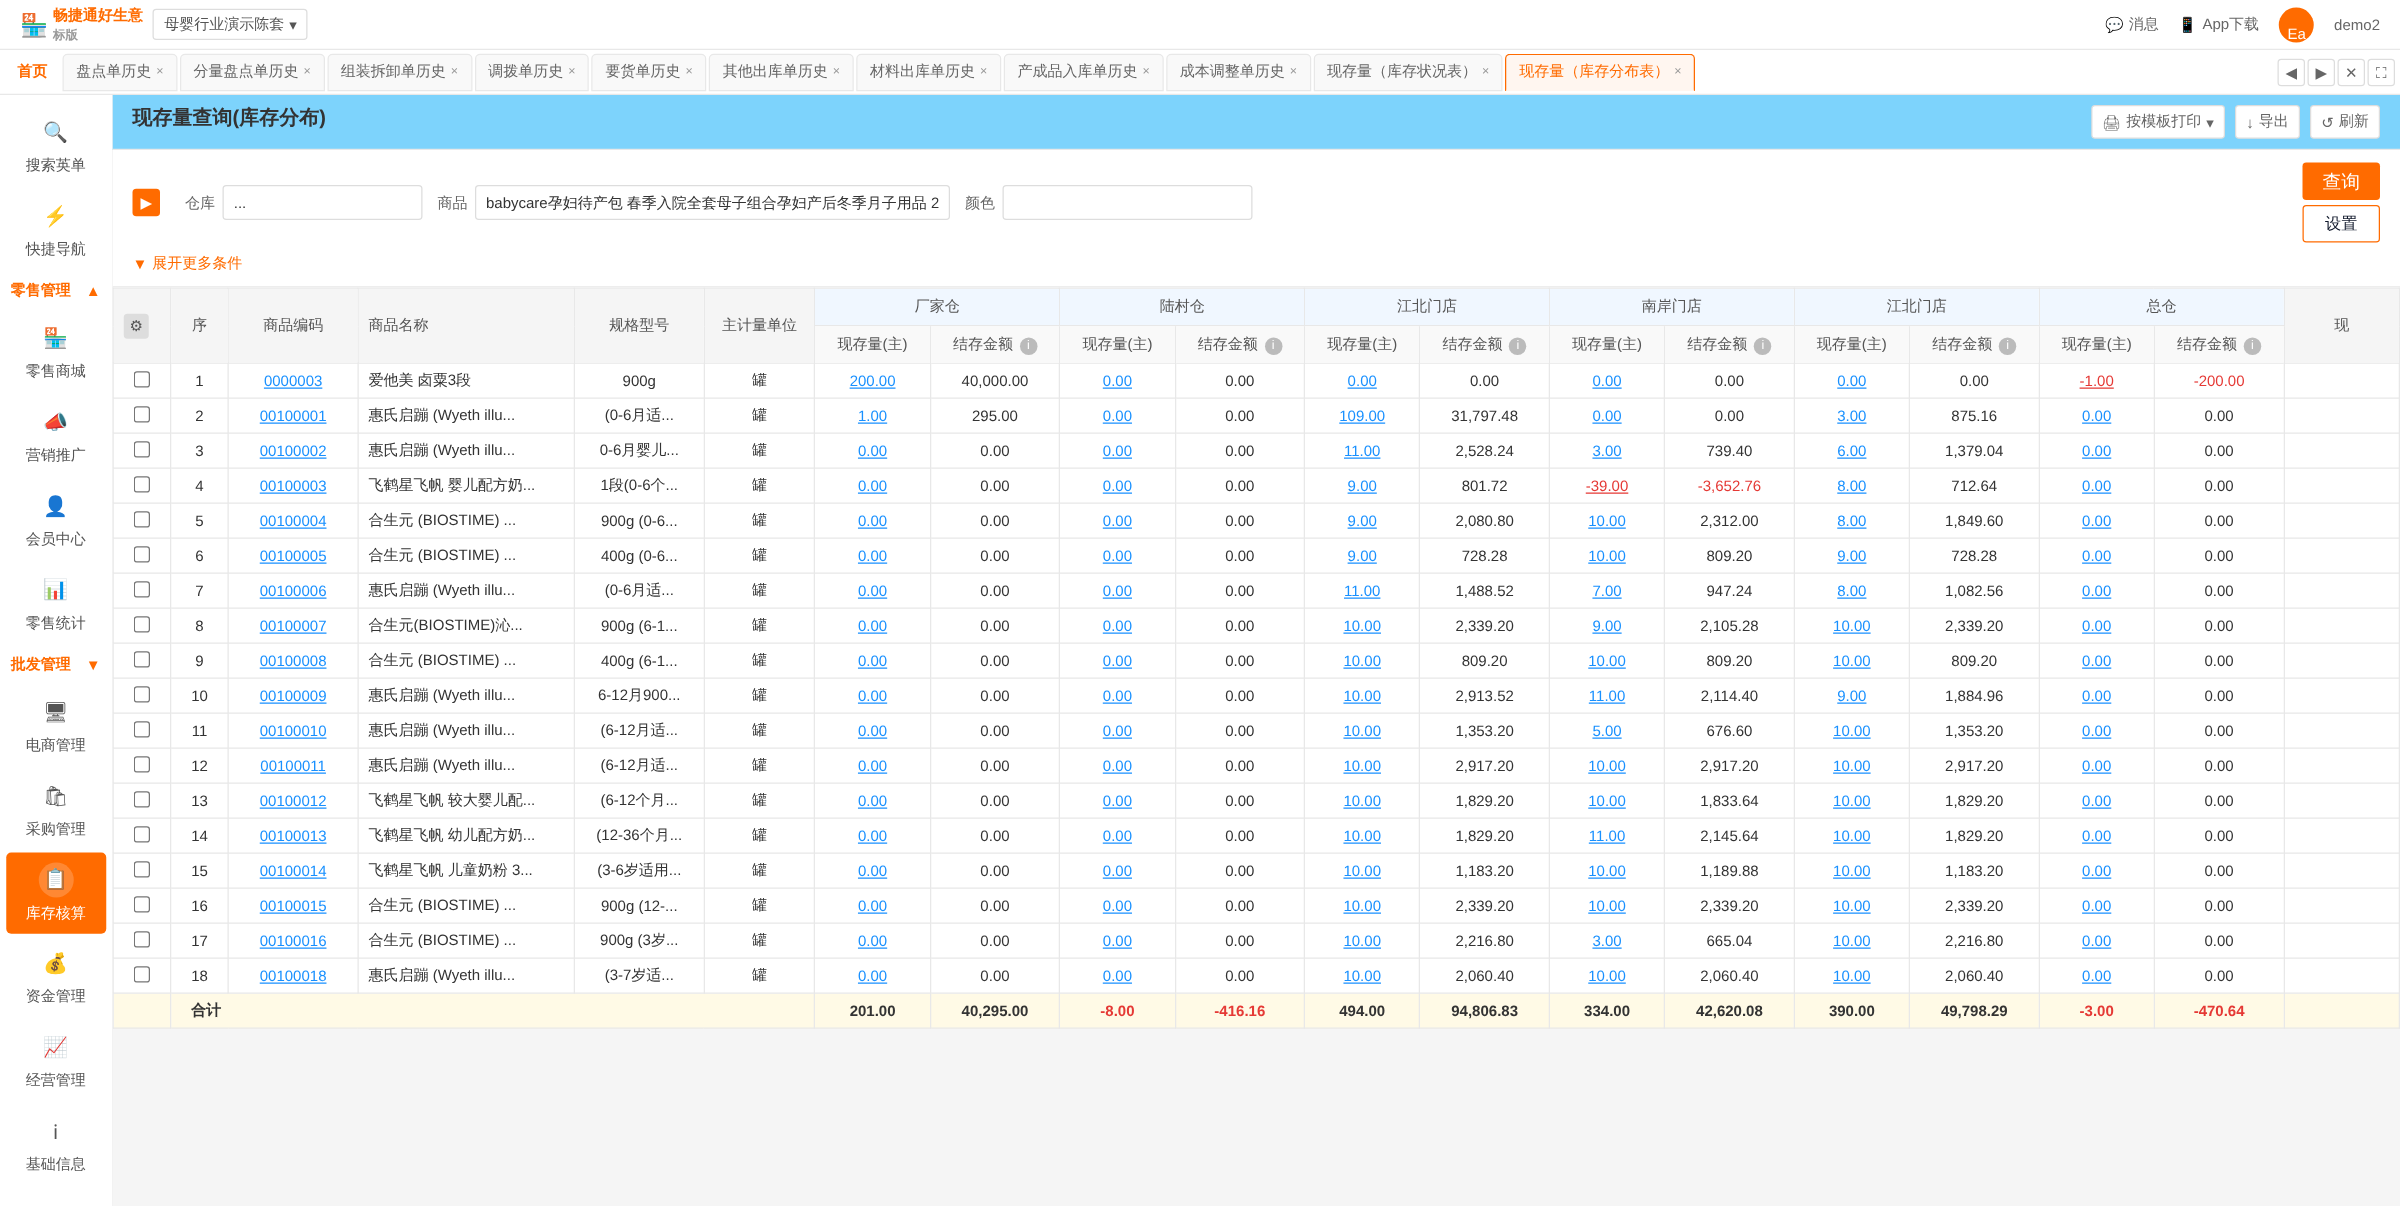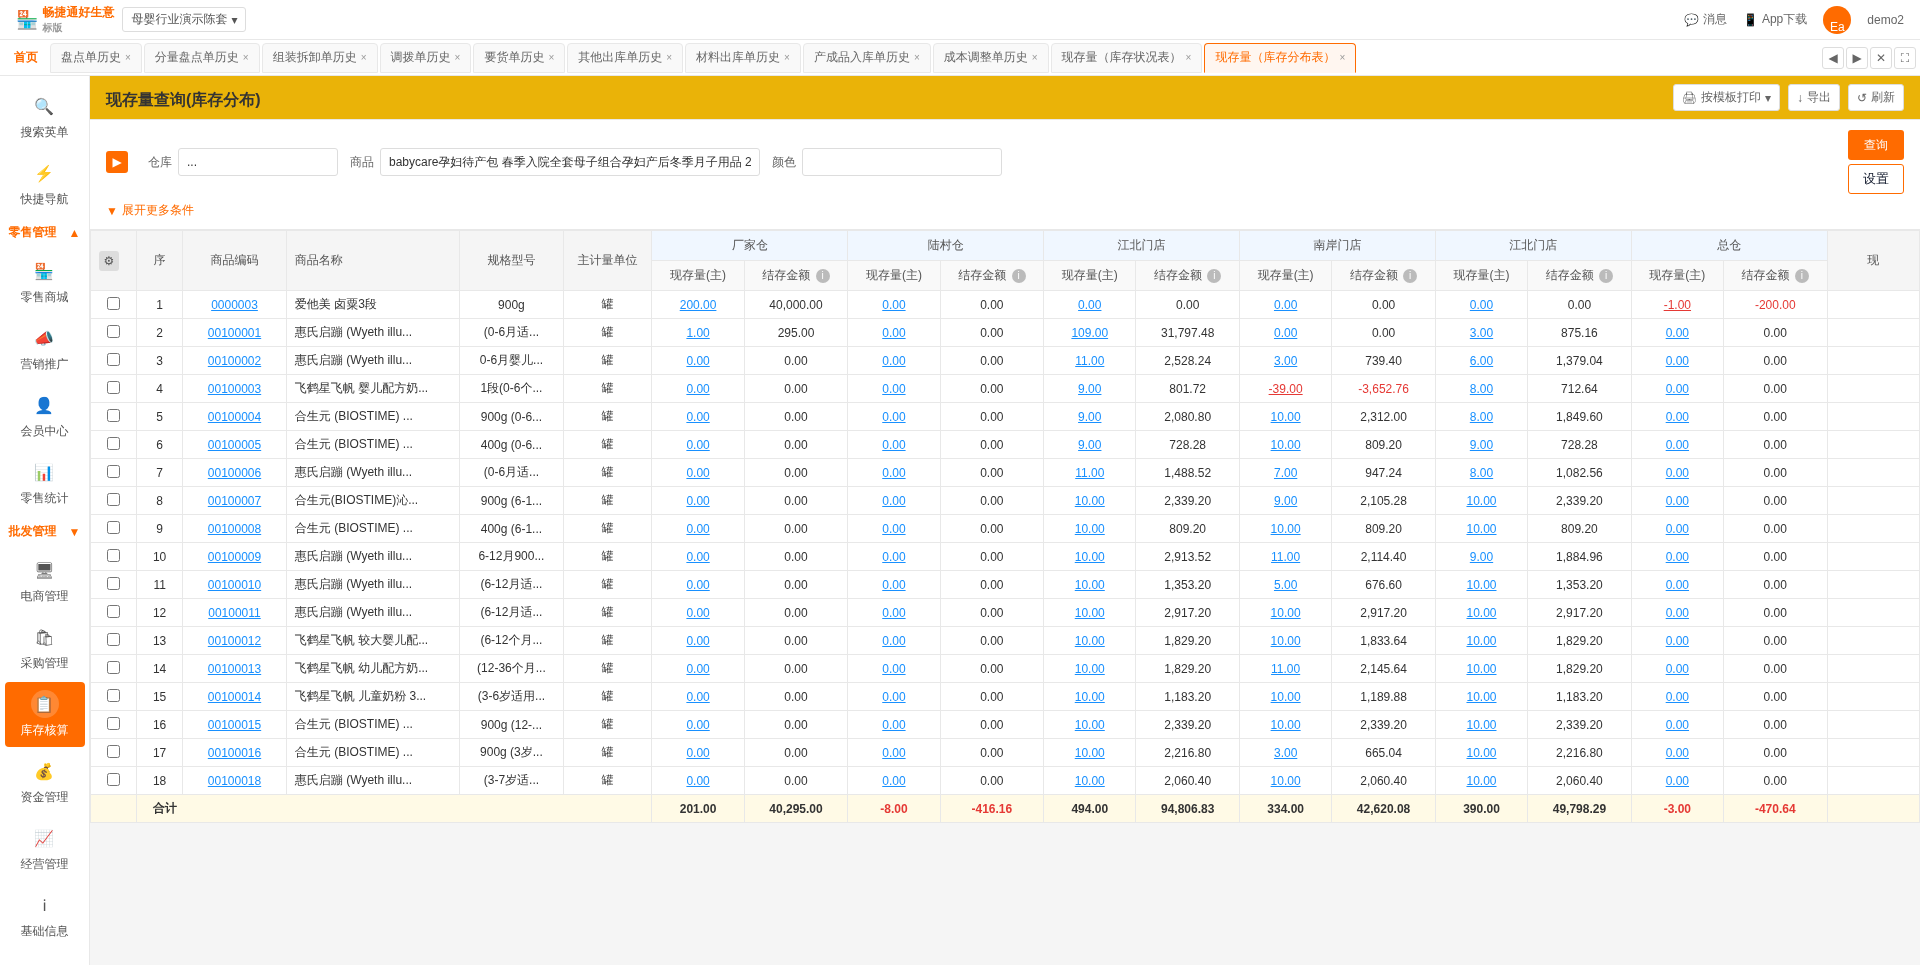--- a/index.html
+++ b/index.html
@@ -95,24 +95,24 @@
     .main-content {
       flex: 1;
       overflow: hidden;
       display: flex;
       flex-direction: column;
       background: #f5f5f5;
     }
 
     
     .page-header {
-      background: #eab308;
+      background: #7dd3fc;
       padding: 8px 16px;
       display: flex;
-      align-items: flex-end;
+      align-items: flex-start;
       justify-content: space-between;
       border-bottom: 1px solid #e8e8e8;
     }
     .page-title { font-size: 16px; font-weight: bold; color: #333; }
     .page-actions { display: flex; align-items: center; gap: 8px; }
     .action-btn { display: flex; align-items: center; gap: 4px; padding: 4px 8px; border: 1px solid #ddd; border-radius: 3px; cursor: pointer; background: #fff; color: #666; }
 
     
     .filter-bar {
       background: #fff;
@@ -170,21 +170,21 @@
       text-align: center;
       color: #333;
       white-space: nowrap;
     }
 
     .num-link { color: #1890ff; text-decoration: underline; cursor: pointer; }
     .num-red { color: #e53935; }
     .group-header-th { background: #f0f7ff !important; }
     .settings-icon { width: 20px; height: 20px; background: #ddd; border-radius: 3px; cursor: pointer; display: flex; align-items: center; justify-content: center; }
 
-    .btn-orange { background: #ff6b00; color: #fff; border: none; border-radius: 3px; padding: 5px 16px; cursor: pointer; font-size: 12px; height: 30px; }
+    .btn-orange { background: #ff6b00; color: #fff; border: none; border-radius: 3px; padding: 5px 16px; cursor: pointer; font-size: 15px; height: 30px; }
     .btn-outline { background: #fff; color: #0f172a; border: 1px solid #ff6b00; border-radius: 3px; padding: 5px 12px; cursor: pointer; font-size: 13px; height: 30px; }
 
     
     .summary-row td { background: #fffae6 !important; font-weight: bold; }
 
     
     ::-webkit-scrollbar { width: 6px; height: 6px; }
     ::-webkit-scrollbar-track { background: #f1f1f1; }
     ::-webkit-scrollbar-thumb { background: #ccc; border-radius: 3px; }
 

